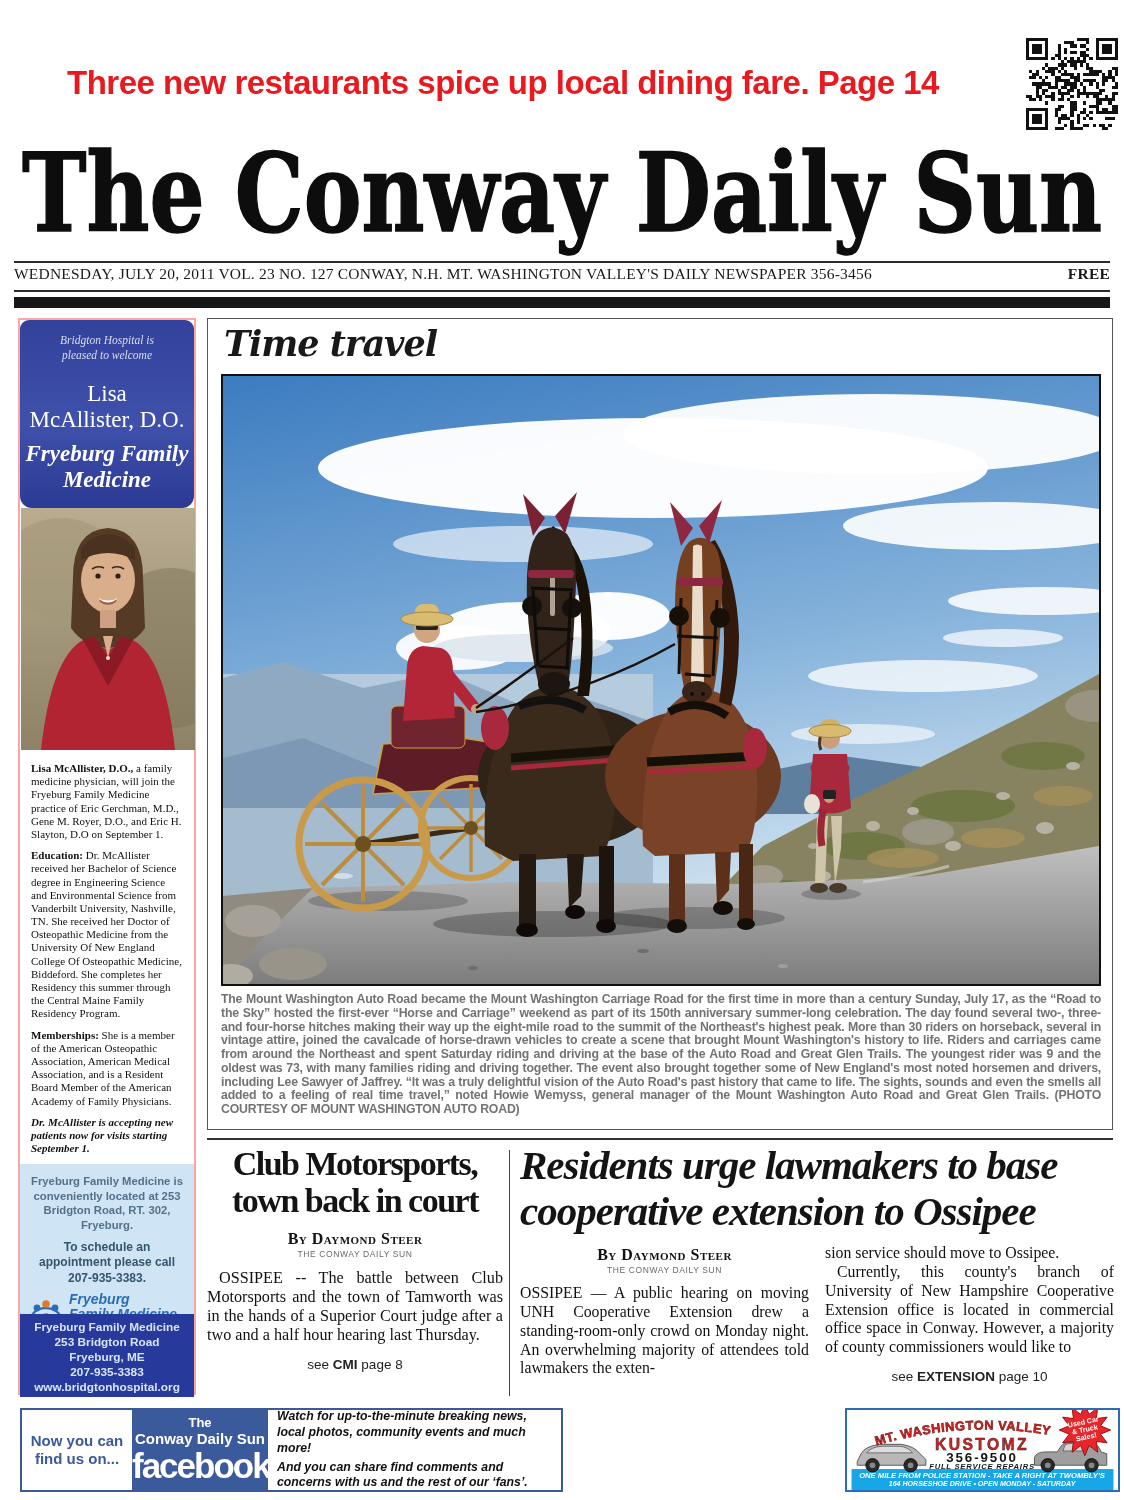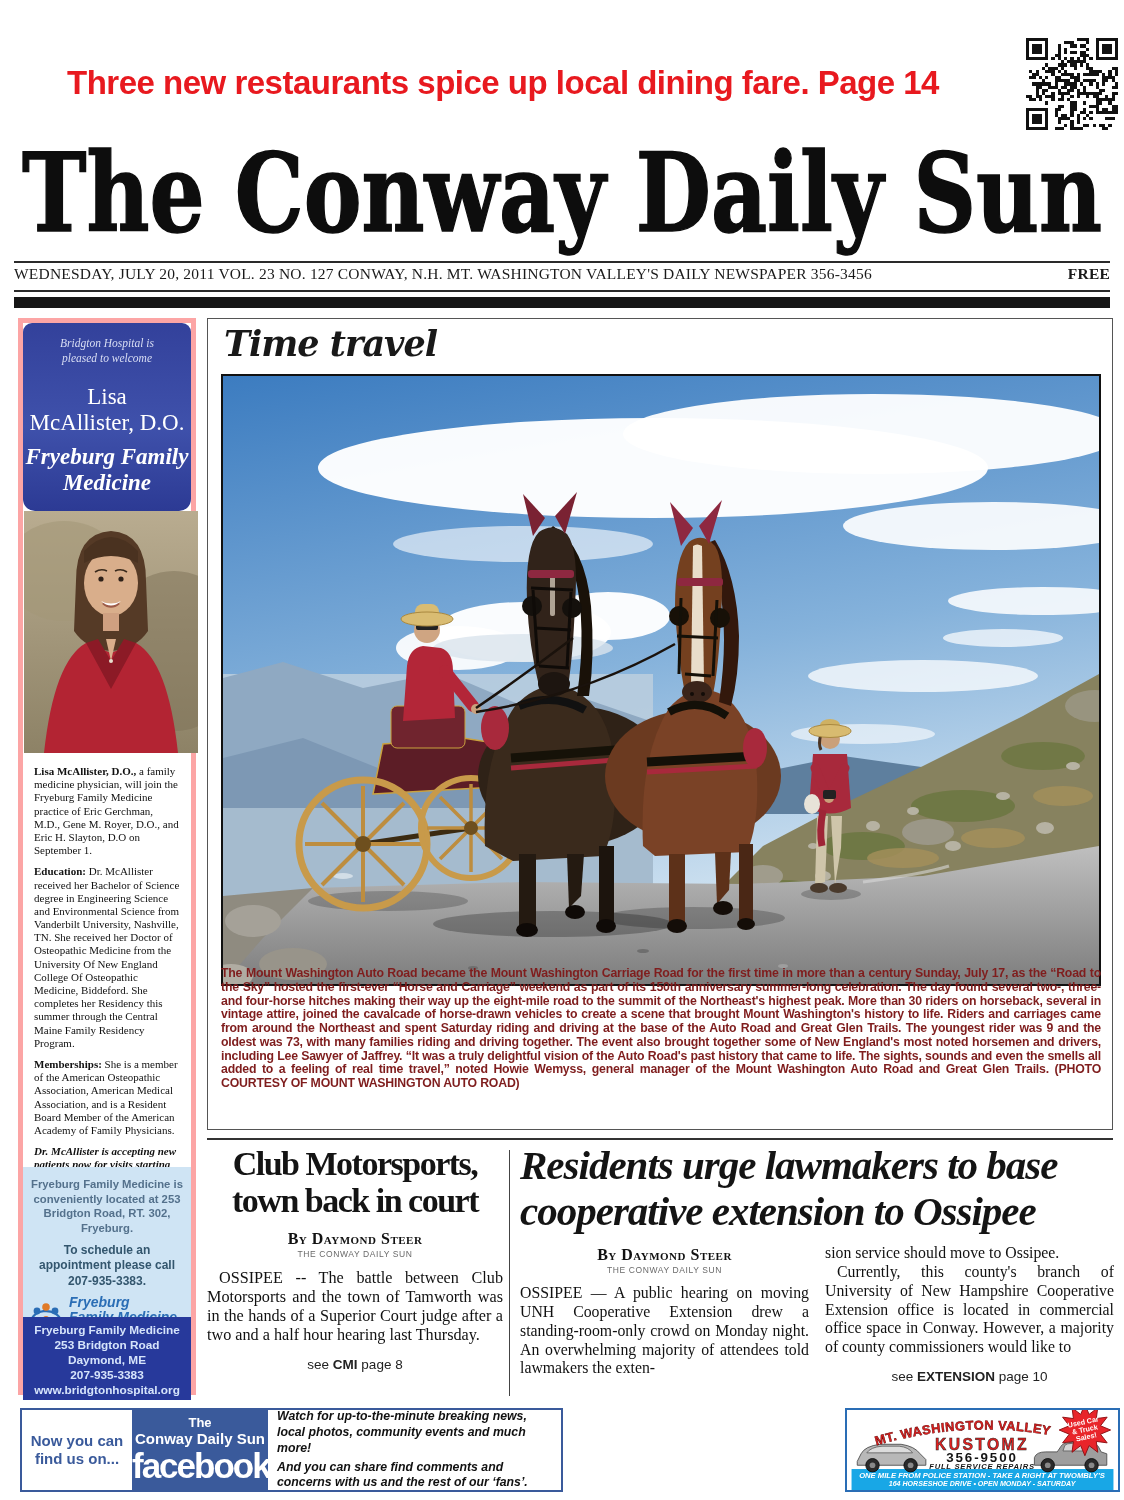--- a/index.html
+++ b/index.html
@@ -12,21 +12,21 @@
           font-family:"Liberation Sans",sans-serif;font-weight:bold;font-size:33px;letter-spacing:-.5px;}
   .qr{left:1026px;top:38px;width:92px;height:92px;}
   .masthead{left:12px;top:134px;width:1100px;height:126px;}
   .rule{left:14px;width:1096px;border-top:2px solid #2a2a2a;height:0;}
   .dateline{left:14px;top:265px;width:1096px;display:flex;justify-content:space-between;
             font-size:15.5px;letter-spacing:.2px;color:#1a1a1a;}
   .dateline .free{font-weight:bold;}
   .blackbar{left:14px;top:297px;width:1096px;height:11px;background:#161616;}
 
   
-  .sidebar{left:18px;top:318px;width:178px;height:1077px;border:5px solid #fca5a5;box-sizing:border-box;background:#fff;}
+  .sidebar{left:18px;top:318px;width:178px;height:1077px;border:2px solid #fca5a5;box-sizing:border-box;background:#fff;}
   .sb-header{position:absolute;left:0;top:0;width:100%;height:188px;border-radius:9px 9px 12px 12px;
              background:linear-gradient(180deg,#33419b 0%,#3f51ab 55%,#2c3a94 100%);
              color:#fff;text-align:center;box-sizing:border-box;padding-top:13px;}
   .sb-intro{font-style:italic;font-size:11.5px;line-height:1.3;color:#d9def4;}
   .sb-name{font-size:23px;line-height:1.12;margin-top:18px;}
   .sb-practice{font-style:italic;font-weight:bold;font-size:23px;line-height:1.12;margin-top:9px;}
   .sb-photo{position:absolute;left:1px;top:188px;width:174px;height:242px;}
   .sb-bio{position:absolute;left:0;top:430px;width:100%;height:414px;box-sizing:border-box;
           padding:12px 11px 0 11px;font-size:11px;line-height:1.2;overflow:hidden;}
   .sb-bio p{margin:0 0 8px 0;}
@@ -41,22 +41,22 @@
   .sb-logo-bar{width:118px;height:5px;background:#9fc3de;border-radius:3px;margin:3px auto 0 auto;}
   .sb-footer{position:absolute;left:0;top:994px;width:100%;height:83px;background:#27399b;color:#d6e4fb;
              font-family:"Liberation Sans",sans-serif;font-weight:bold;font-size:11.8px;line-height:1.28;
              text-align:center;box-sizing:border-box;padding-top:6px;}
 
   
   .mainbox{left:207px;top:318px;width:906px;height:812px;border:1.5px solid #555;box-sizing:border-box;}
   .kicker{position:absolute;left:16px;top:4px;font-family:"DejaVu Serif",serif;font-style:italic;
           font-weight:bold;font-size:35px;letter-spacing:-1px;color:#191919;}
   .photo-frame{position:absolute;left:13px;top:55px;width:876px;height:608px;border:2px solid #111;}
-  .caption{position:absolute;left:13px;top:648px;width:880px;font-family:"Liberation Sans",sans-serif;
-           font-weight:bold;font-size:12.3px;line-height:1.12;letter-spacing:-.2px;text-align:justify;color:#7f1d1d;}
+  .caption{position:absolute;left:13px;top:674px;width:880px;font-family:"Liberation Sans",sans-serif;
+           font-weight:bold;font-size:12.3px;line-height:1.12;letter-spacing:-.2px;text-align:justify;color:#737373;}
 
   
   .articles-rule{left:207px;top:1138px;width:906px;border-top:2px solid #333;height:0;}
   .art-left{left:207px;top:1146px;width:296px;height:252px;}
   .al-head{text-align:center;font-weight:bold;font-size:34px;line-height:1.08;letter-spacing:-1.5px;color:#141414;}
   .byline{text-align:center;margin-top:11px;}
   .byline .by{font-variant:small-caps;font-weight:bold;font-size:16px;letter-spacing:.5px;}
   .byline .org{font-family:"Liberation Sans",sans-serif;font-size:8.5px;color:#6a6a6a;letter-spacing:.6px;margin-top:1px;}
   .al-body{margin-top:10px;font-size:16.2px;line-height:1.17;text-align:justify;text-indent:12px;}
   .jump{text-align:center;font-family:"Liberation Sans",sans-serif;font-size:13.5px;color:#222;margin-top:12px;}
@@ -465,21 +465,21 @@
             <div>Family Medicine</div>
           </div>
           <div class="sb-logo-bar"></div>
         </div>
       </div>
     </div>
 
     <div class="sb-footer">
       <div>Fryeburg Family Medicine</div>
       <div>253 Bridgton Road</div>
-      <div>Daymond, ME</div>
+      <div>Fryeburg, ME</div>
       <div>207-935-3383</div>
       <div>www.bridgtonhospital.org</div>
     </div>
   </div>
 
   <div class="abs mainbox">
     <div class="kicker">Time travel</div>
 
     <div class="photo-frame">
       <svg width="876" height="608" viewBox="0 0 876 608">

